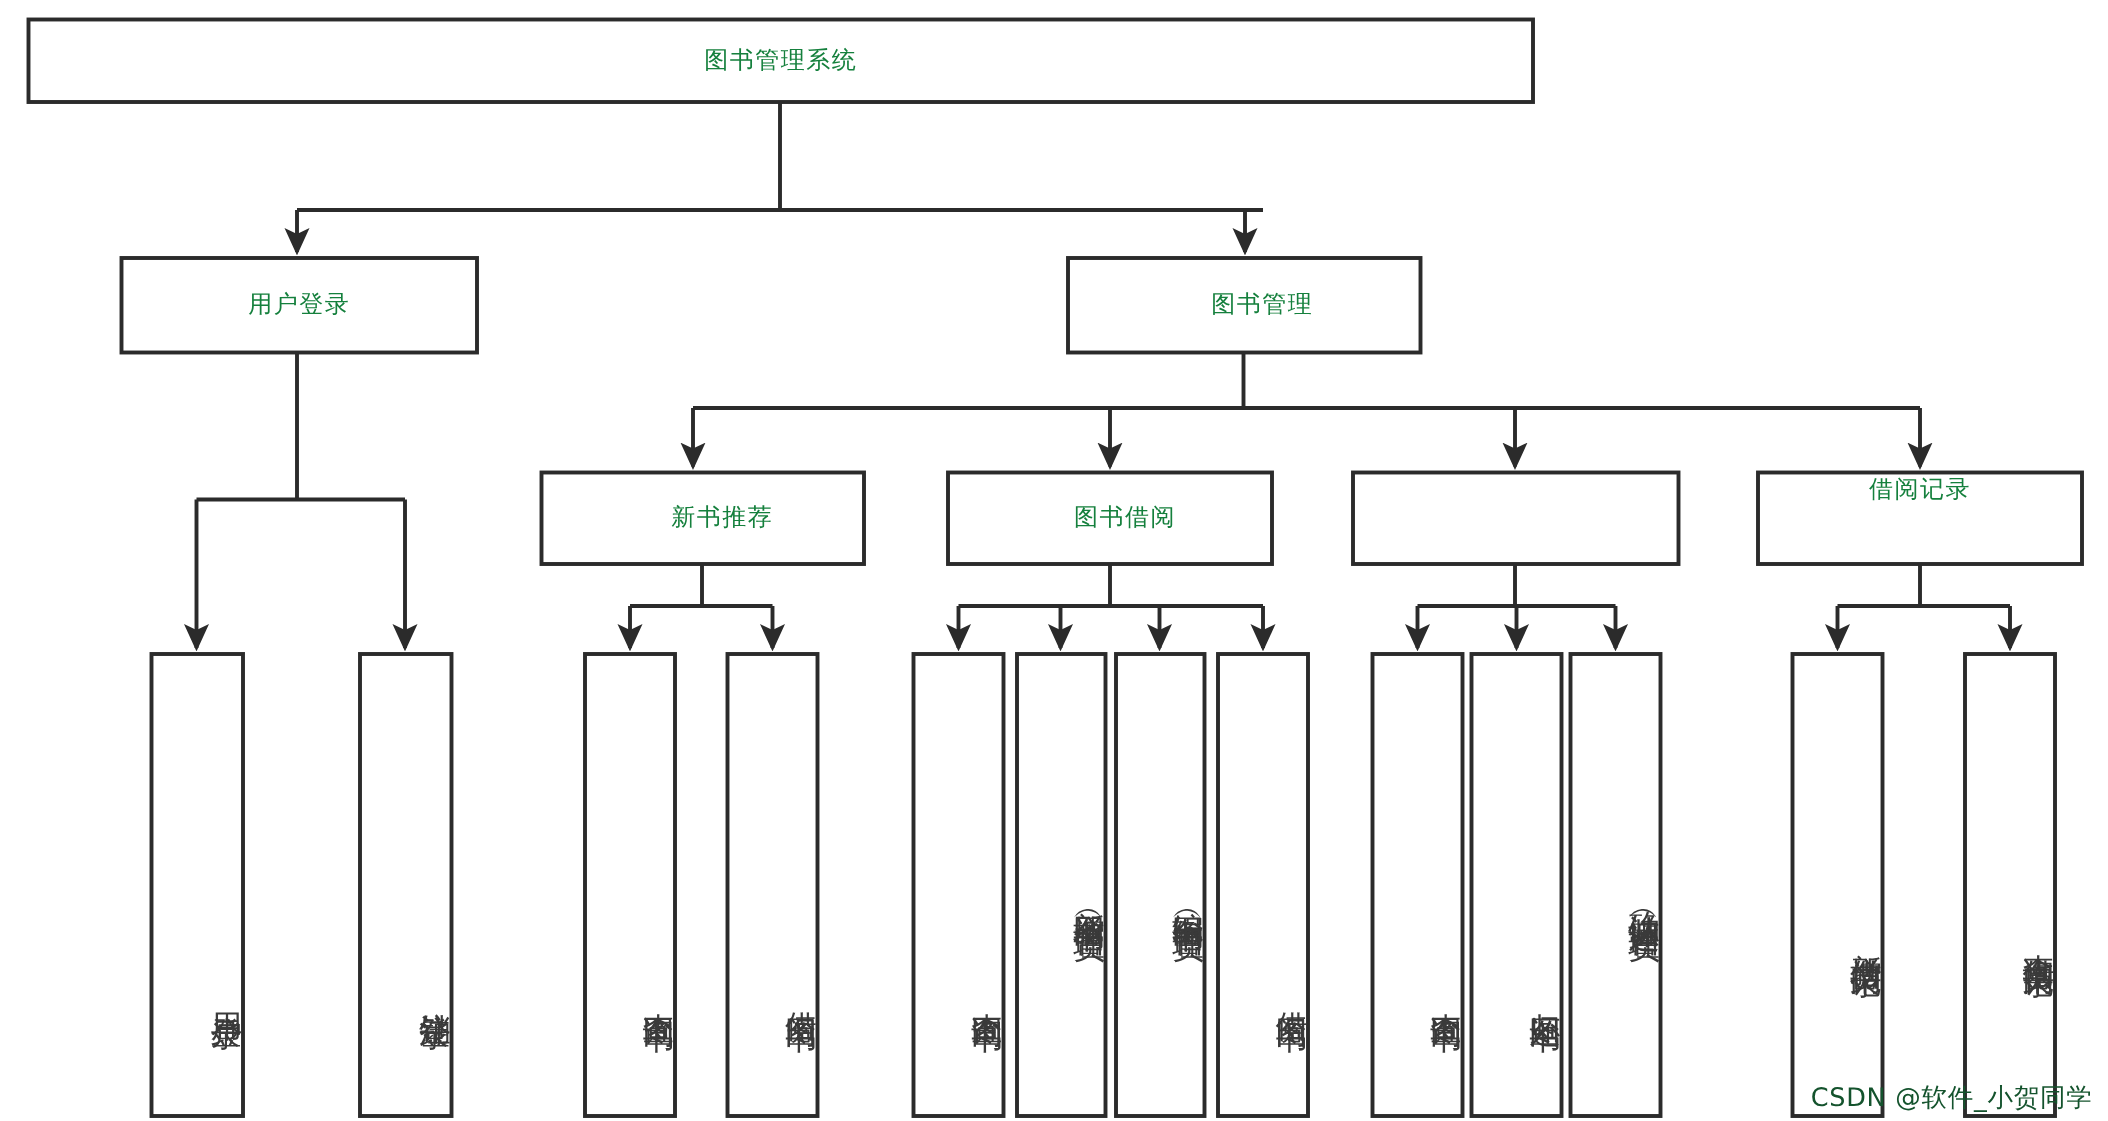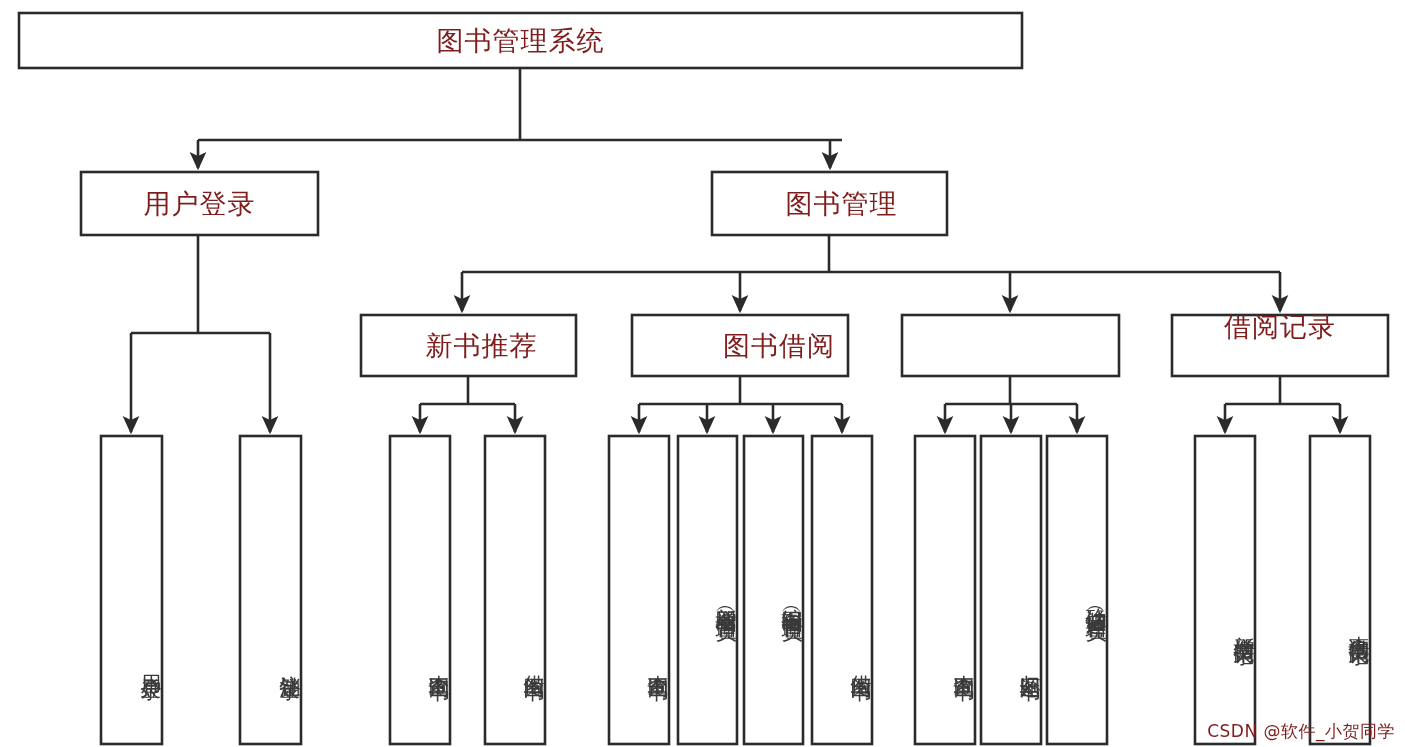--- a/index.html
+++ b/index.html
@@ -49,32 +49,32 @@
     line-height: 1.05;
     letter-spacing: 2px;
     white-space: nowrap;
     pointer-events: none;
   }
   .h-box {
     position: absolute;
     display: flex;
     align-items: center;
     justify-content: center;
-    color: #7f1d1d;
-    font-family: "DejaVu Sans", "Liberation Sans", sans-serif;
-    font-size: 27px;
+    color: #15803d;
+    font-family: "DejaVu Sans", "Liberation Sans", sans-serif;
+    font-size: 16px;
     letter-spacing: 1px;
     white-space: nowrap;
     pointer-events: none;
   }
   #watermark {
     position: absolute;
     right: 10px;
     bottom: 4px;
-    color: #7f1d1d;
+    color: #14532d;
     font-family: "DejaVu Sans", "Liberation Sans", sans-serif;
     font-size: 17px;
     letter-spacing: 0.5px;
     white-space: nowrap;
   }
 </style>
 </head>
 <body>
 
 <div id="canvas-wrap">
@@ -168,21 +168,21 @@
     <rect class="node-rect" x="1195" y="436" width="60" height="308"></rect>
     <rect class="node-rect" x="1310" y="436" width="60" height="308"></rect>
   </svg>
 
   <div class="h-box" style="left:19px; top:13px; width:1003px; height:55px;">图书管理系统</div>
 
   <div class="h-box" style="left:81px; top:172px; width:237px; height:63px;">用户登录</div>
   <div class="h-box" style="left:712px; top:172px; width:259px; height:63px;">图书管理</div>
 
   <div class="h-box" style="left:361px; top:315px; width:241px; height:61px;border-radius:18px;">新书推荐</div>
-  <div class="h-box" style="left:632px; top:315px; width:236px; height:61px;margin-left:29px;">图书借阅</div>
+  <div class="h-box" style="left:632px; top:315px; width:236px; height:61px;">图书借阅</div>
   <div class="h-box" style="left:1172px; top:296px; width:216px; height:61px;">借阅记录</div>
 
   <div class="vert-box" style="left:101px; top:436px; width:61px; height:308px; padding-top:72px;">用户登录</div>
   <div class="vert-box" style="left:240px; top:436px; width:61px; height:308px; padding-top:72px;">注销登录</div>
 
   <div class="vert-box" style="left:390px; top:436px; width:60px; height:308px; padding-top:72px;">查询图书</div>
   <div class="vert-box" style="left:485px; top:436px; width:60px; height:308px; padding-top:72px;">借阅图书</div>
 
   <div class="vert-box" style="left:609px; top:436px; width:60px; height:308px; padding-top:72px;">查询图书</div>
   <div class="vert-box" style="left:678px; top:436px; width:59px; height:308px; padding-top:10px;">新增图书（管理员）</div>

